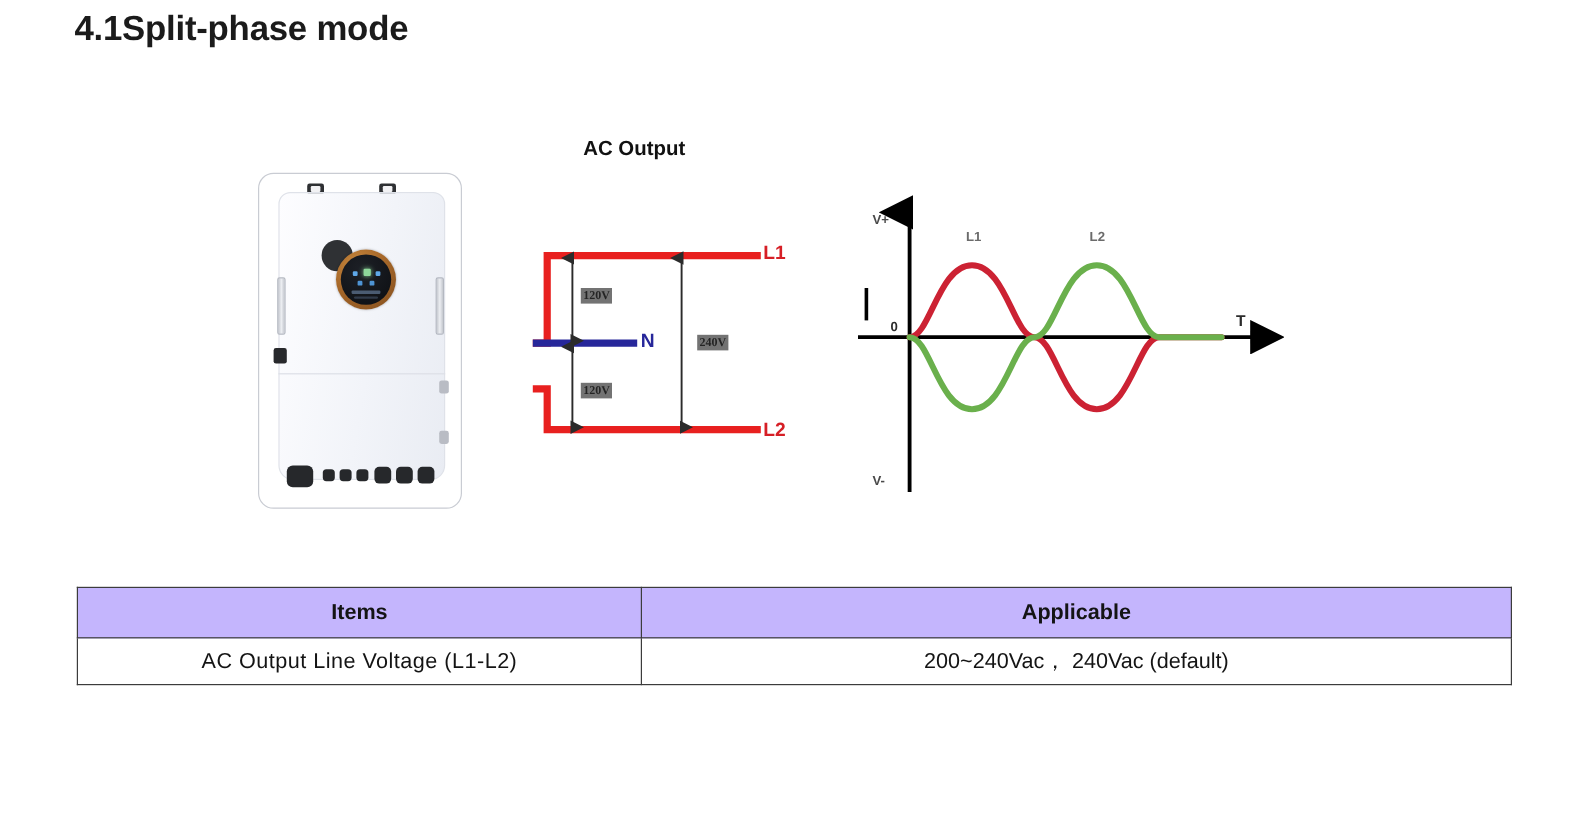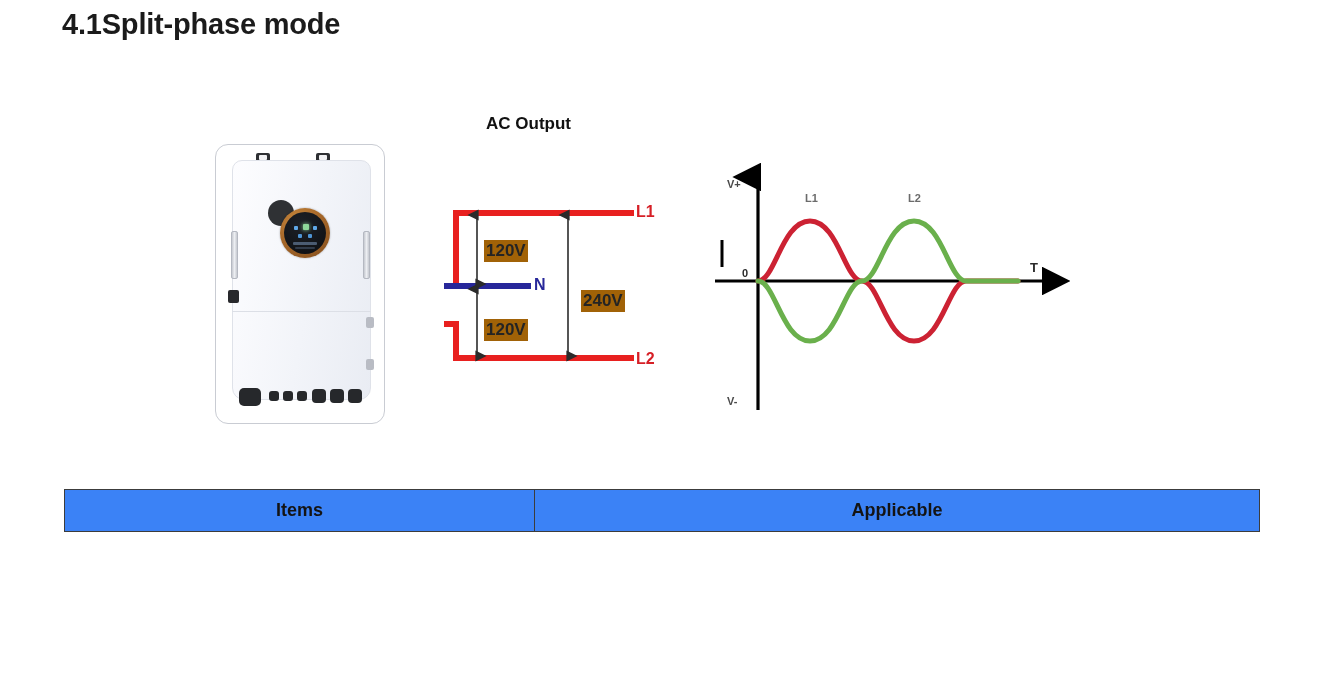--- a/index.html
+++ b/index.html
@@ -202,30 +202,31 @@
     font-size: 16px;
     font-weight: bold;
     white-space: nowrap;
   }
   #label-L1 { left: 250px; top: 103px; color: #d61f26; }
   #label-L2 { left: 250px; top: 250px; color: #d61f26; }
   #label-N  { left: 148px; top: 176px; color: #27279a; }
 
   .dim-text {
     position: absolute;
-    font-size: 17px;
+    font-size: 10px;
     font-weight: bold;
     color: #242424;
     white-space: nowrap;
-    background: #a16207;
+    background: #737373;
     padding: 1px 2px;
+    font-family: Liberation Serif, serif;
   }
   #dim-120-top { left: 98px; top: 140px; }
   #dim-120-bot { left: 98px; top: 219px; }
-  #dim-240     { left: 195px; top: 190px; }
+  #dim-240     { left: 195px; top: 179px; }
 
   
   #waveform-graph {
     position: absolute;
     left: 700px;
     top: 65px;
     width: 370px;
     height: 280px;
   }
   .wave-label {
@@ -254,21 +255,21 @@
   #spec-table th,
   #spec-table td {
     border: 1px solid #3c3c3c;
     text-align: center;
     font-size: 18px;
     color: #141414;
     height: 38px;
     padding: 0 6px;
   }
   #spec-table th {
-    background: #3b82f6;
+    background: #c4b5fd;
     font-weight: bold;
     height: 41px;
   }
   #spec-table col.c-items { width: 470px; }
   #spec-table td { font-weight: normal; }
   .cell-spaced { letter-spacing: 0.4px; }
 </style>
 </head>
 <body>
 
@@ -383,14 +384,18 @@
     <col class="c-items">
     <col>
   </colgroup>
   <thead>
     <tr>
       <th>Items</th>
       <th>Applicable</th>
     </tr>
   </thead>
   <tbody>
+    <tr>
+      <td class="cell-spaced">AC Output Line Voltage (L1-L2)</td>
+      <td>200~240Vac， 240Vac (default)</td>
+    </tr>
   </tbody>
 </table>
 
 </body></html>

